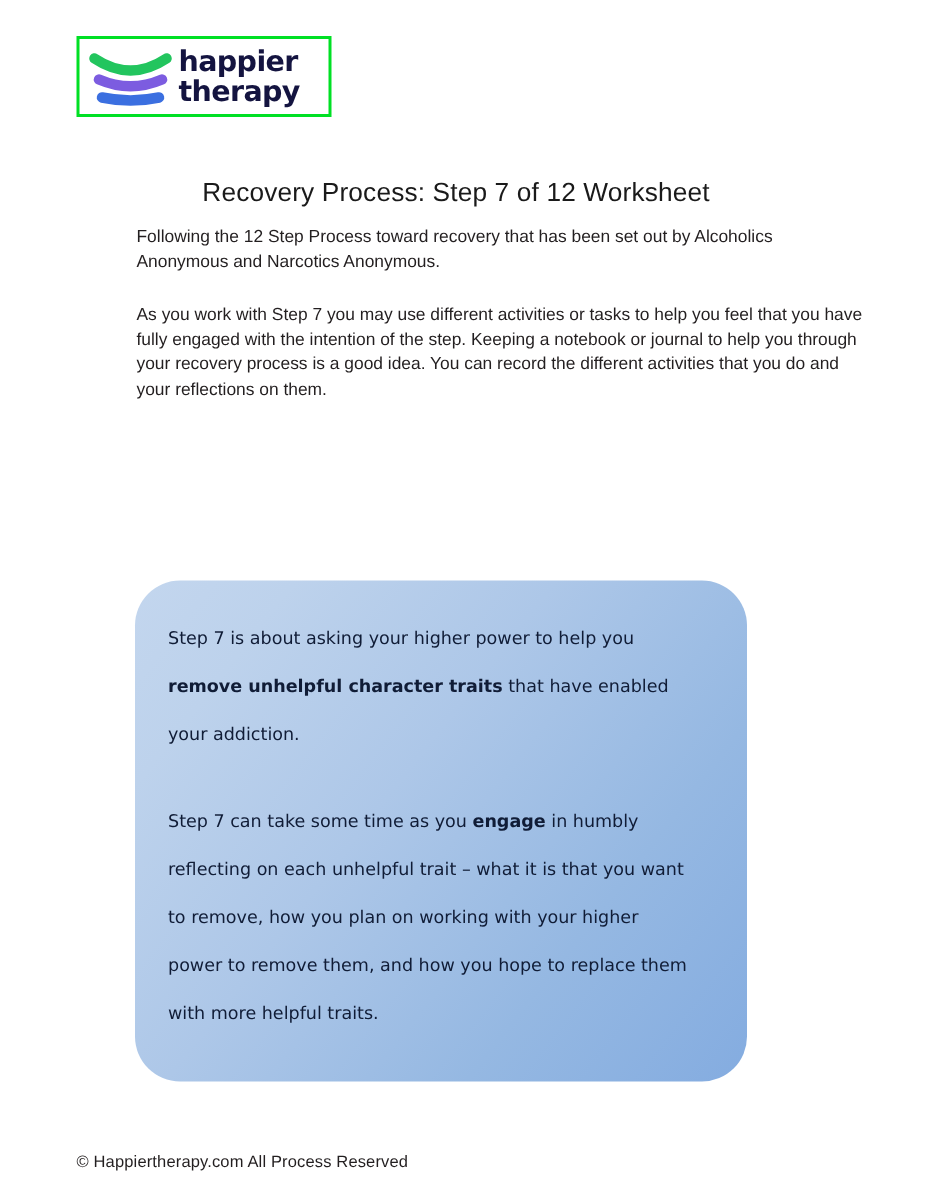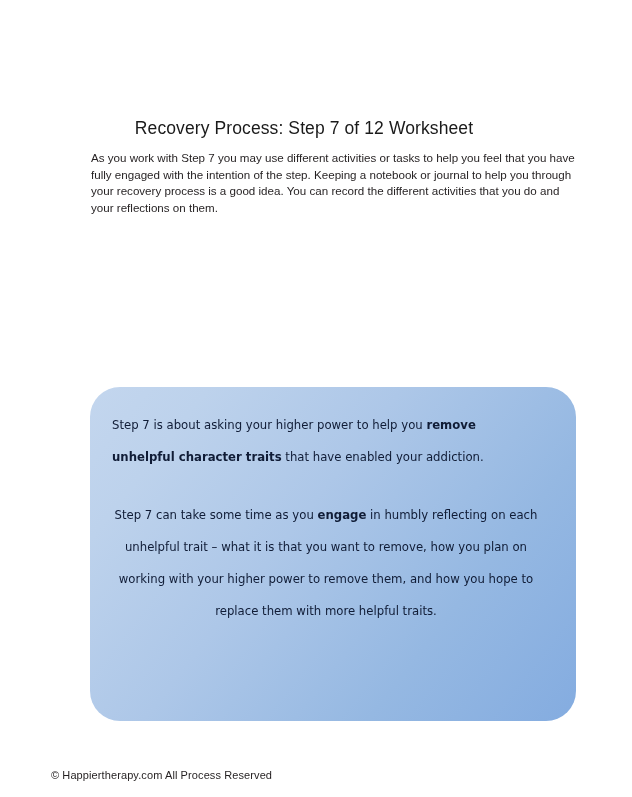--- a/index.html
+++ b/index.html
@@ -79,61 +79,73 @@
     font-size: 11.6px;
     line-height: 16.6px;
     color: #231f20;
   }
 
   
   .callout {
     position: absolute;
     left: 90px;
     top: 387px;
-    width: 486px;
+    width: 408px;
     height: 334px;
     box-sizing: border-box;
     border-radius: 30px;
     background: linear-gradient(128deg,
         #c3d6ee 0%,
         #bdd2ec 16%,
         #adc7e8 42%,
         #95b8e2 72%,
         #84ace0 100%);
     padding: 22px 36px 10px 22px;
   }
   .callout p {
     margin: 0 0 26px 0;
     font-family: "DejaVu Sans", sans-serif;
     font-size: 11.7px;
     line-height: 32px;
     color: #101c36;
   }
-  .callout p:last-child { margin-bottom: 0; text-align: center; }
+  .callout p:last-child { margin-bottom: 0; }
   .callout b { font-weight: bold; }
 
   
   .footer {
     position: absolute;
     left: 51px;
     top: 769px;
     font-size: 11px;
     color: #231f20;
     letter-spacing: 0.1px;
   }
 </style>
 </head>
 <body>
 
 <div class="page">
 
+  <div class="logo-wrap">
+    <svg class="logo-mark" viewBox="0 0 56 44">
+      <path d="M4 10 Q28 26 52 10" stroke="#22c55e" stroke-width="7" fill="none" stroke-linecap="round"></path>
+      <path d="M7 24 Q28 33 49 24" stroke="#7c5ce0" stroke-width="7" fill="none" stroke-linecap="round"></path>
+      <path d="M9 36 Q28 40 47 36" stroke="#3b6fe0" stroke-width="7" fill="none" stroke-linecap="round"></path>
+    </svg>
+    <div class="logo-text">
+      <span>happier</span>
+      <span>therapy</span>
+    </div>
+  </div>
 
   <h1 class="doc-title">Recovery Process: Step 7 of 12 Worksheet</h1>
 
   <div class="intro">
+    <p>Following the 12 Step Process toward recovery that has been set out by Alcoholics Anonymous and Narcotics Anonymous.</p>
     <p>As you work with Step 7 you may use different activities or tasks to help you feel that you have fully engaged with the intention of the step. Keeping a notebook or journal to help you through your recovery process is a good idea. You can record the different activities that you do and your reflections on them.</p>
   </div>
 
   <div class="callout">
     <p><span>Step 7 is about asking your higher power to help you </span><b>remove unhelpful character traits</b><span> that have enabled your addiction.</span></p>
     <p><span>Step 7 can take some time as you </span><b>engage</b><span> in humbly reflecting on each unhelpful trait – what it is that you want to remove, how you plan on working with your higher power to remove them, and how you hope to replace them with more helpful traits.</span></p>
   </div>
 
   <div class="footer">© Happiertherapy.com All Process Reserved</div>
 

